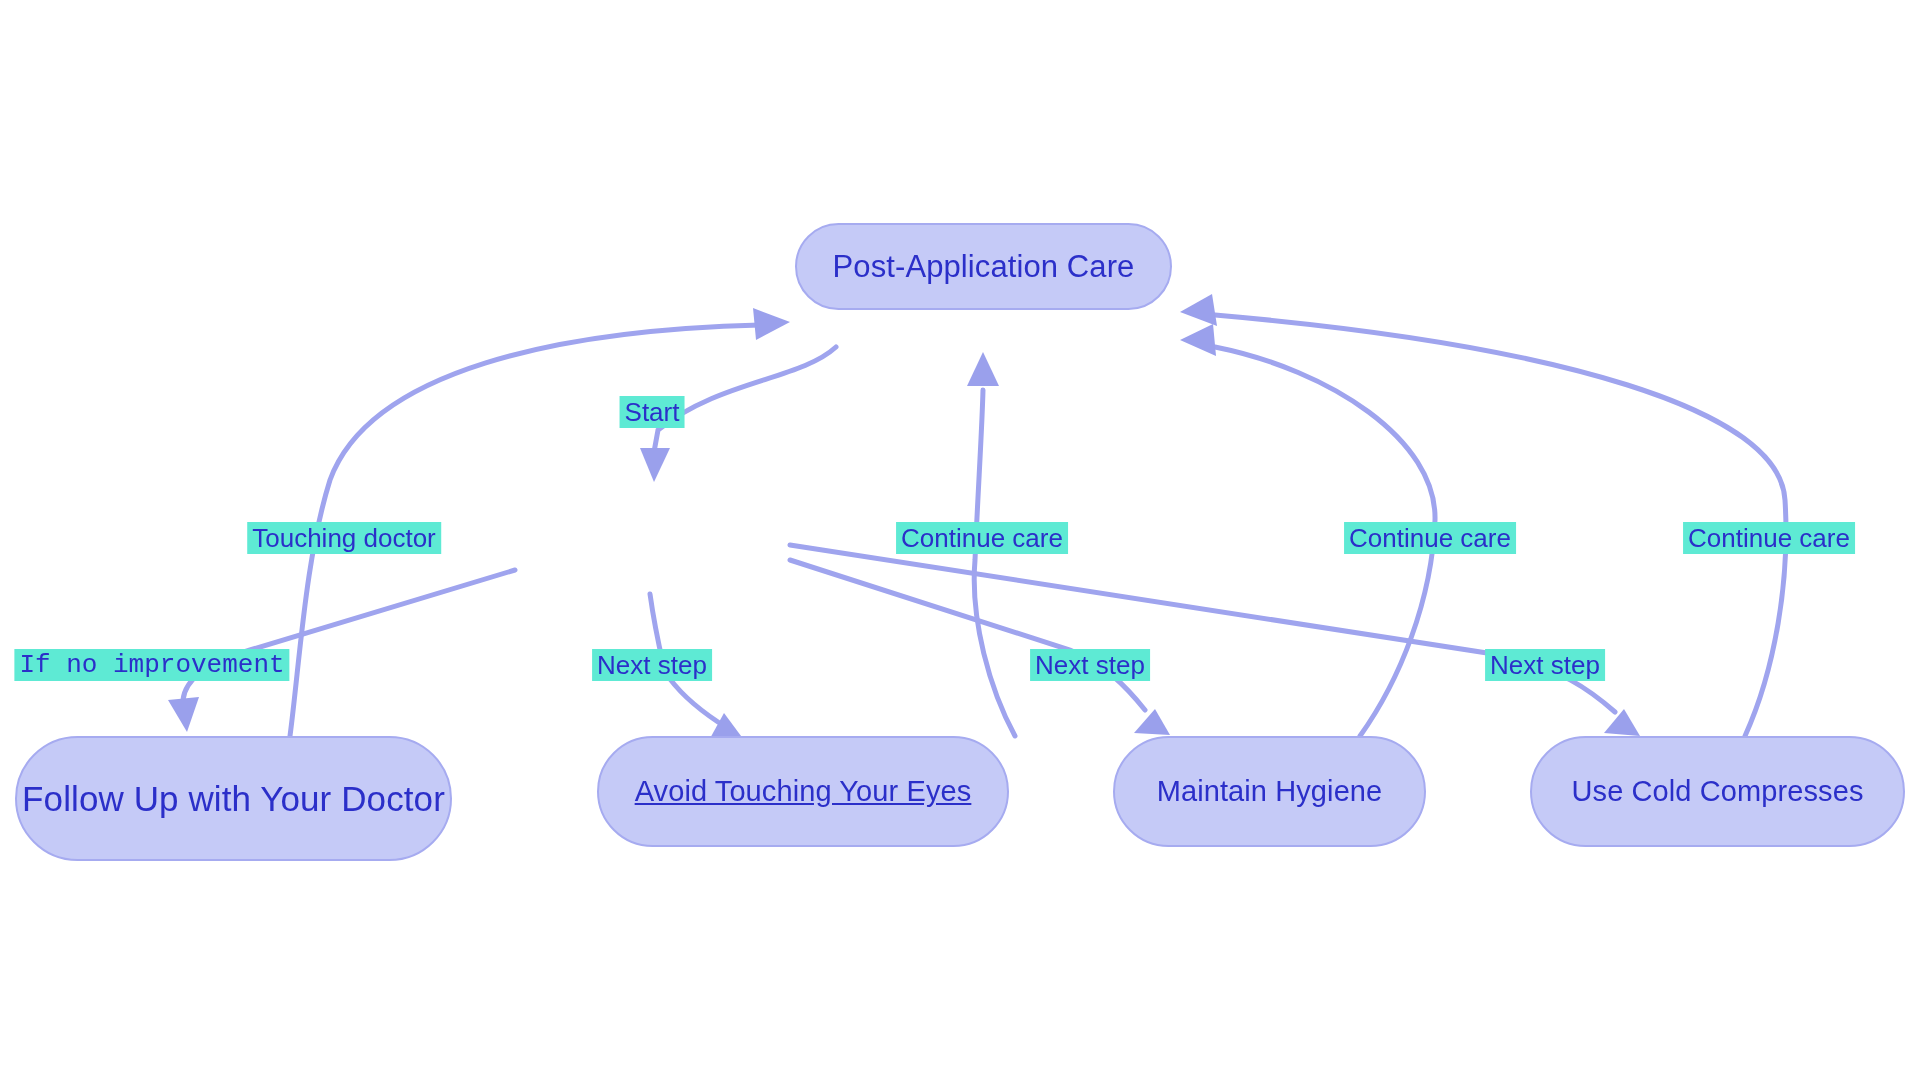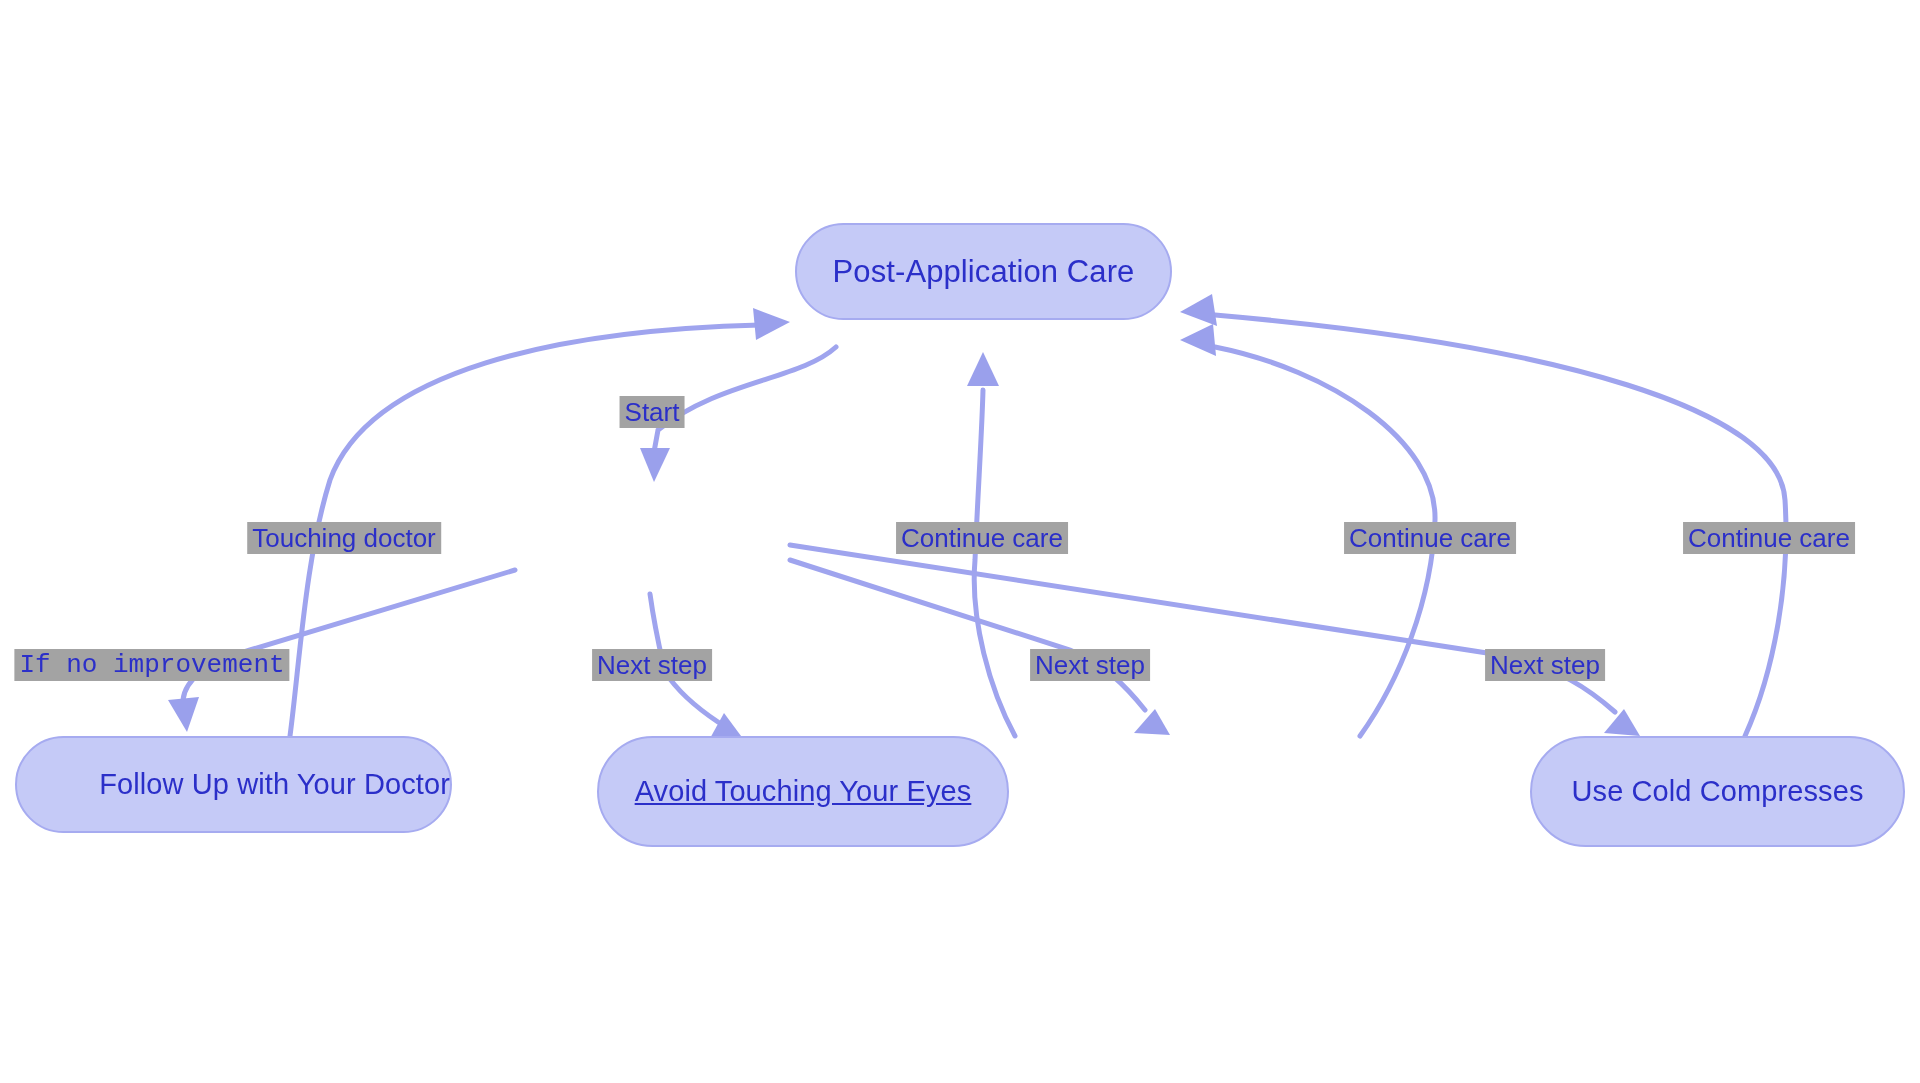--- a/index.html
+++ b/index.html
@@ -54,21 +54,21 @@
     line-height: 1;
     letter-spacing: 0.1px;
   }
   .edge-label {
     position: absolute;
     color: #2b2fc9;
     font-family: "Liberation Sans", sans-serif;
     font-size: 26px;
     line-height: 1;
     white-space: nowrap;
-    background: #a3a3a3;
+    background: #5eead4;
     padding: 3px 5px;
     user-select: none;
     transform: translate(-50%, -50%);
   }
 </style>
 </head>
 <body>
 
 <div id="canvas">
 
@@ -114,33 +114,36 @@
       <polygon class="arrow-head" points="1640,736 1604,733 1624,709"></polygon>
     </g>
 
     <g>
       <path class="edge-path" d="M 1745,736 C 1775,670 1790,580 1785,500 C 1780,410 1560,345 1215,315"></path>
       <polygon class="arrow-head" points="1180,312 1212,294 1217,326"></polygon>
     </g>
 
   </svg>
 
-  <div class="node" style="left:795px; top:223px; width:377px; height:97px; font-size:31px;">
+  <div class="node" style="left:795px; top:223px; width:377px; height:87px; font-size:31px;">
     <span class="node-label">Post-Application Care</span>
   </div>
 
 
-  <div class="node" style="left:15px; top:736px; width:437px; height:97px; font-size:29px;justify-content:flex-end;">
+  <div class="node" style="left:15px; top:736px; width:437px; height:125px; font-size:35px;">
     <span class="node-label">Follow Up with Your Doctor</span>
   </div>
 
   <div class="node" style="left:597px; top:736px; width:412px; height:111px; font-size:29px;text-decoration:underline;">
     <span class="node-label">Avoid Touching Your Eyes</span>
   </div>
 
+  <div class="node" style="left:1113px; top:736px; width:313px; height:111px; font-size:29px;">
+    <span class="node-label">Maintain Hygiene</span>
+  </div>
 
   <div class="node" style="left:1530px; top:736px; width:375px; height:111px; font-size:29px;">
     <span class="node-label">Use Cold Compresses</span>
   </div>
 
   <div class="edge-label" style="left:652px; top:412px;">Start</div>
 
   <div class="edge-label" style="left:344px; top:538px;">Touching doctor</div>
 
   <div class="edge-label" style="left:152px; top:665px;font-family:Liberation Mono, monospace;">If no improvement</div>

